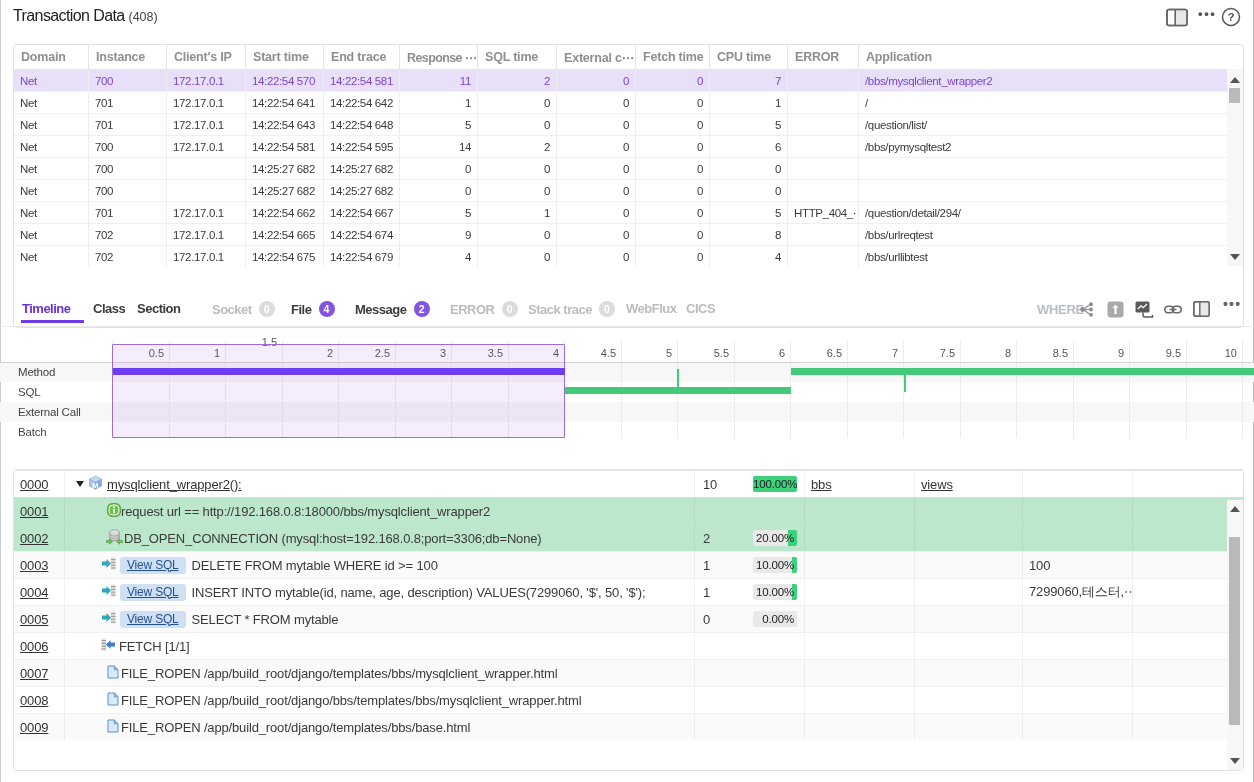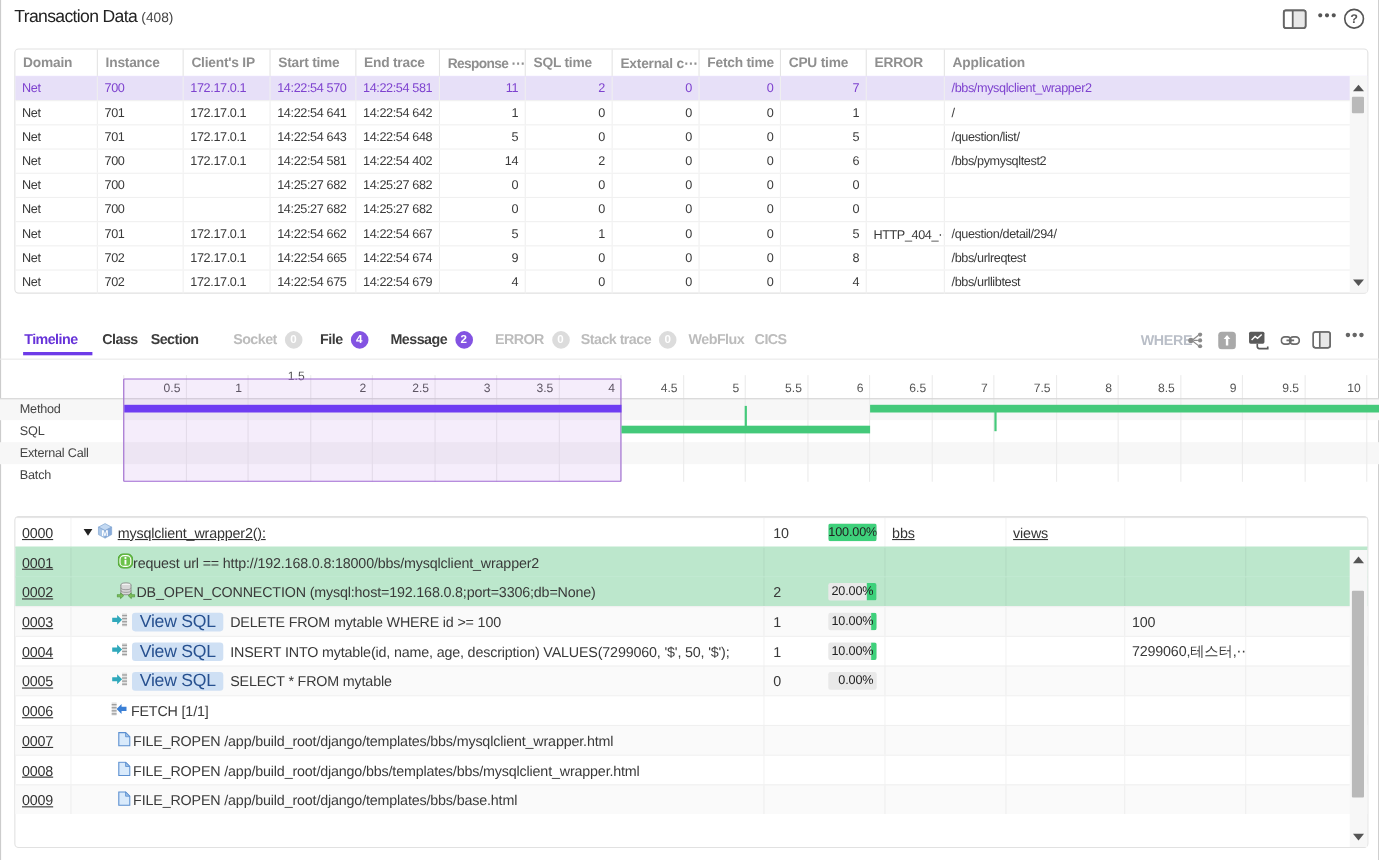--- a/index.html
+++ b/index.html
@@ -43,21 +43,21 @@
 .t2 .w4{width:108px}.t2 .w5{width:110px}.t2 .w6{width:94px}
 .t2 .row{font-size:13px;letter-spacing:-0.15px;height:27px;}
 .t2 .row .c{border-right:1px solid rgba(0,0,0,0.05);} .t2 .row .c:last-child{border-right:none;}
 .t2 .row{border-top:1px solid #f0f0f0;}
 .lnk{text-decoration:underline;color:#333;}
 .grn{background:#bce7cc;border-top-color:#bce7cc !important;}
 .odd{background:#fafafa;}
 .pbadge{display:inline-block;width:44px;height:16px;line-height:16px;border-radius:2px;background:#e9e9e9;font-size:11.5px;color:#222;text-align:right;position:relative;overflow:hidden;}
 .pbadge span{position:relative;z-index:2;padding-right:3px;}
 .pbadge i{position:absolute;right:0;top:0;bottom:0;background:#3ed17b;z-index:1;}
-.vsql{display:inline-block;background:#cfe0f4;color:#27508f;font-size:16px;letter-spacing:-0.2px;height:17px;line-height:17px;padding:0 7px;border-radius:3px;margin-right:6px;}
+.vsql{display:inline-block;background:#cfe0f4;color:#27508f;font-size:12px;letter-spacing:-0.2px;height:17px;line-height:17px;padding:0 7px;border-radius:3px;margin-right:6px;text-decoration:underline;}
 .ic{display:inline-block;vertical-align:middle;}
 </style></head>
 <body>
 
 <div class="abs" style="left:0;top:0;width:1px;height:782px;background:#ccc"></div>
 <div class="abs" style="left:1253px;top:0;width:1px;height:782px;background:#bbb"></div>
 
 <div class="abs" id="title">Transaction Data <span class="cnt">(408)</span></div>
 
 <div class="abs" style="left:1166px;top:8px"><svg width="22" height="19" viewBox="0 0 22 19">
@@ -65,21 +65,21 @@
       <rect x="9.2" y="1.5" width="11.8" height="16" fill="#d8d8d8" opacity="0.6"></rect>
       <line x1="9.2" y1="1.5" x2="9.2" y2="17.5" stroke="#666" stroke-width="1.6"></line>
       <rect x="1" y="1.5" width="20" height="16" rx="2" fill="none" stroke="#666" stroke-width="1.6"></rect>
     </svg></div>
 <div class="abs" style="left:1198px;top:6px;color:#555;font-size:13px;letter-spacing:1.6px;font-weight:bold">•••</div>
 <div class="abs" style="left:1221px;top:7px"><svg width="20" height="20" viewBox="0 0 20 20">
       <circle cx="10" cy="10" r="8.5" fill="none" stroke="#555" stroke-width="1.5"></circle>
       <text x="10" y="14.2" font-size="11.5" text-anchor="middle" fill="#555" font-family="Liberation Sans" font-weight="bold">?</text>
     </svg></div>
 
-<div class="abs tbl t1" style="left:13px;top:44px;width:1231px;height:223px;">
+<div class="abs tbl t1" style="left:13px;top:44px;width:1231px;height:284px;">
   <div class="hrow" style="height:24px;">
     <div class="c w0">Domain</div>
       <div class="c w1">Instance</div>
       <div class="c w2">Client's IP</div>
     <div class="c w3">Start time</div>
       <div class="c w4">End trace</div>
       <div class="c w5">
         <span style="letter-spacing:-0.6px">Response ⋯</span>
       </div>
     <div class="c w6">SQL time</div>
@@ -129,21 +129,21 @@
       <div class="c w8 r">0</div>
       <div class="c w9 r">5</div>
       <div class="c w10"></div>
       <div class="c w11">/question/list/</div>
     </div>
   <div class="row" style="height:22px;">
       <div class="c w0">Net</div>
       <div class="c w1">700</div>
       <div class="c w2">172.17.0.1</div>
       <div class="c w3">14:22:54 581</div>
-      <div class="c w4">14:22:54 402</div>
+      <div class="c w4">14:22:54 595</div>
       <div class="c w5 r">14</div>
       <div class="c w6 r">2</div>
       <div class="c w7 r">0</div>
       <div class="c w8 r">0</div>
       <div class="c w9 r">6</div>
       <div class="c w10"></div>
       <div class="c w11">/bbs/pymysqltest2</div>
     </div>
   <div class="row" style="height:22px;">
       <div class="c w0">Net</div>

